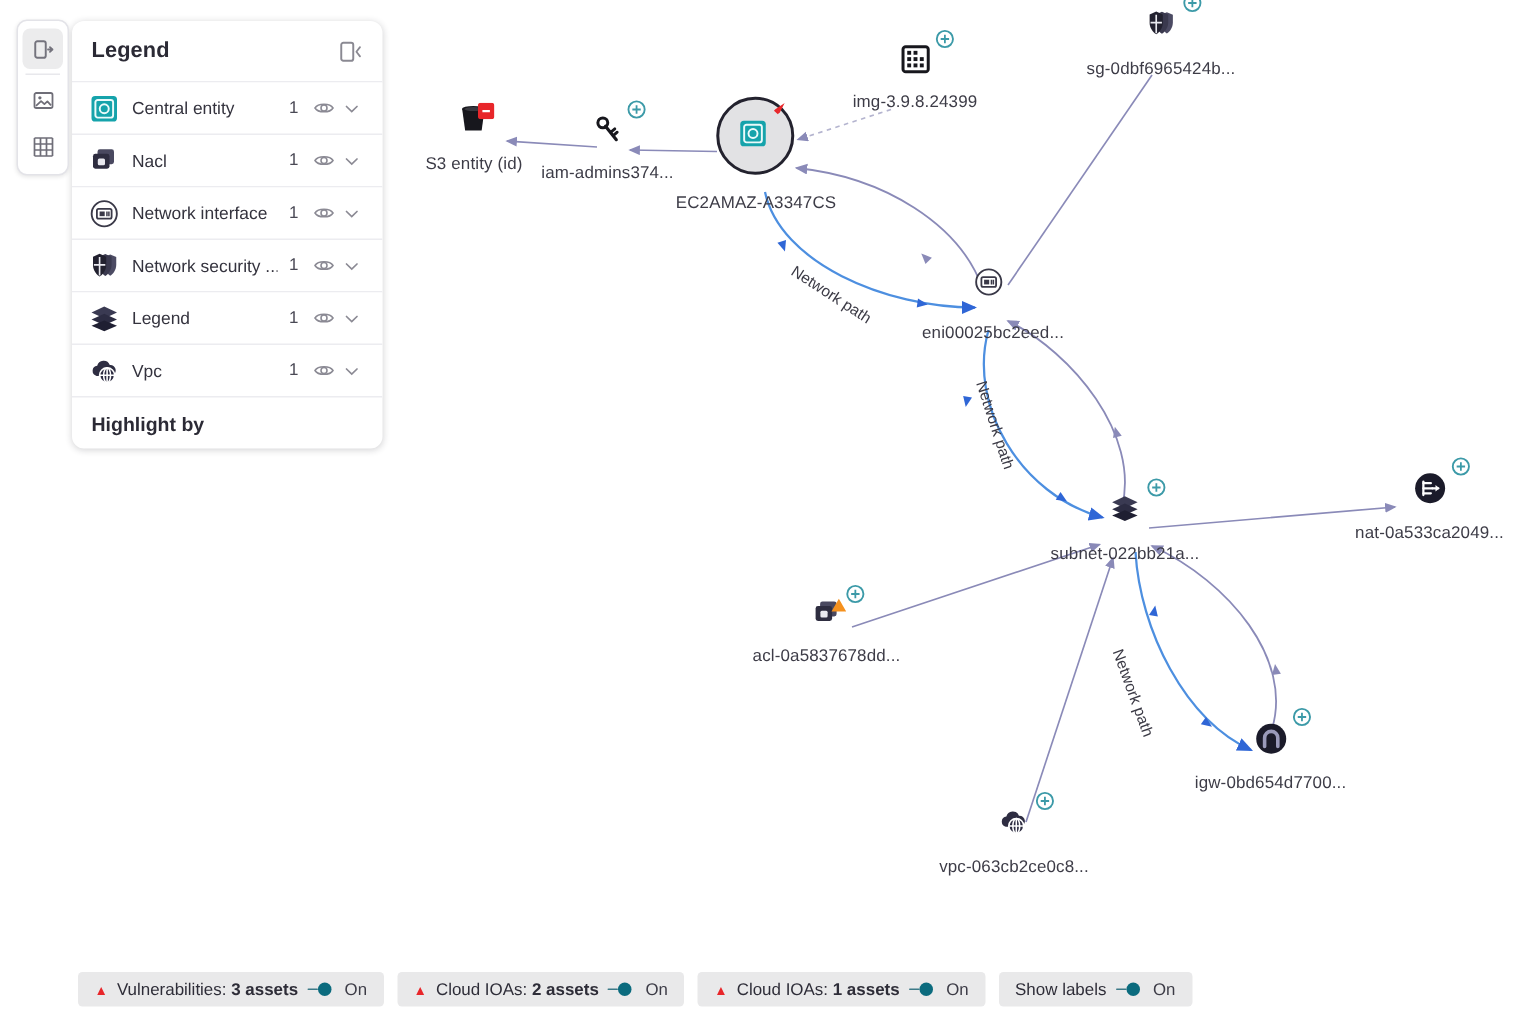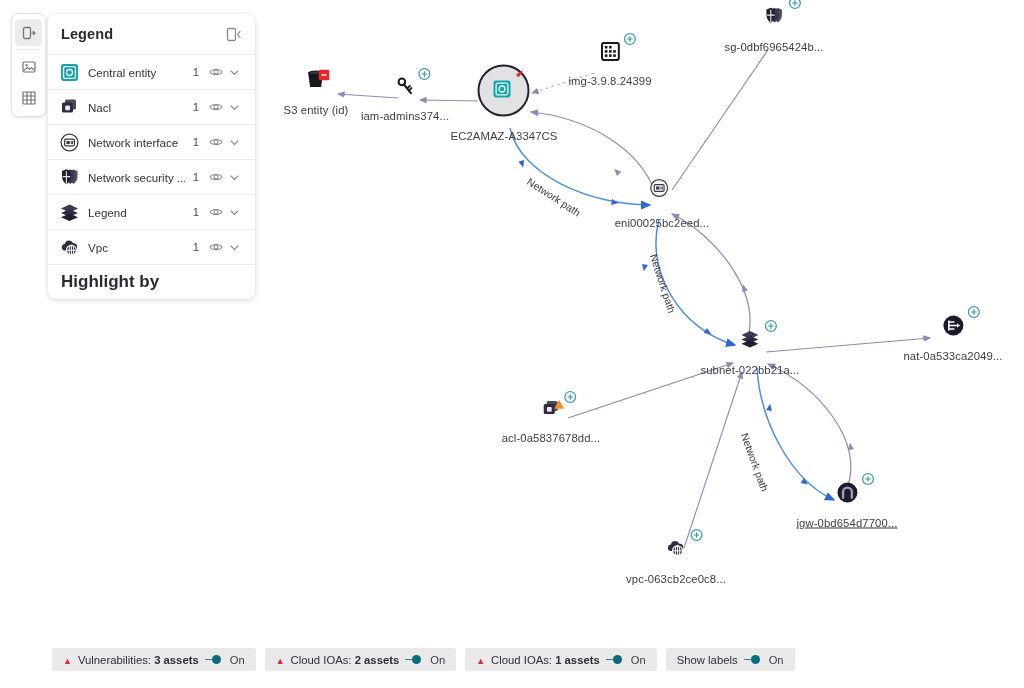--- a/index.html
+++ b/index.html
@@ -43,21 +43,21 @@
   .legend-label{
     flex:1;font-size:11.6px;color:#34333e;margin-left:8px;
     white-space:nowrap;overflow:hidden;
   }
   .legend-count{font-size:11.3px;color:#4a4955;width:14px;text-align:right;margin-right:9px;}
   .legend-eye{width:16px;display:flex;align-items:center;justify-content:center;cursor:pointer;}
   .legend-chev{width:17px;display:flex;align-items:center;justify-content:center;cursor:pointer;margin-left:2px;}
   .legend-eye.wide{margin-right:19px;}
   #legend-footer{
     height:34px;display:flex;align-items:center;padding:0 13px;
-    font-size:17px;font-weight:700;color:#2b2a35;cursor:pointer;
+    font-size:13px;font-weight:700;color:#2b2a35;cursor:pointer;
   }
   
   #graph{position:absolute;left:0;top:0;width:1024px;height:630px;}
   .node{position:absolute;display:flex;flex-direction:column;align-items:center;cursor:pointer;}
   .node-ico{position:relative;display:flex;align-items:center;justify-content:center;}
   .node-label{
     margin-top:13px;font-size:11.3px;color:#3d3c47;white-space:nowrap;
     text-align:center;letter-spacing:.1px;
   }
   .node-badge{position:absolute;}
@@ -171,21 +171,21 @@
             <circle cx="10.5" cy="10.5" r="3" fill="none" stroke="#eafafa" stroke-width="1.3"></circle>
           </svg>
         </span>
         <span class="node-badge" style="right:5px;top:3px;"><svg width="13" height="13" viewBox="0 0 13 13">
             <path d="M11.6 1.2 L8.2 7.8 L5.4 5.4 z" fill="#e8262a"></path>
             <path d="M5 5.8 L7.6 8.1" stroke="#e8262a" stroke-width="1.6"></path>
           </svg></span>
       </span>
       <span class="node-label">EC2AMAZ-A3347CS</span>
     </div>
-    <div class="node" style="left: 610px; top: 64px; transform: translate(-50%, -50%);">
+    <div class="node" style="left: 610px; top: 52px; transform: translate(-50%, -50%);">
       <span class="node-ico">
         <svg width="20" height="20" viewBox="0 0 20 20">
           <rect x="1.6" y="1.6" width="16.8" height="16.8" rx="1.8" fill="none" stroke="#17171d" stroke-width="2"></rect>
           <g fill="#17171d">
             <rect x="4.4" y="4.4" width="2.6" height="2.6"></rect>
             <rect x="8.6" y="4.4" width="2.6" height="2.6"></rect>
             <rect x="4.4" y="8.6" width="2.6" height="2.6"></rect>
             <rect x="8.6" y="8.6" width="2.6" height="2.6"></rect>
             <rect x="12.8" y="8.6" width="2.6" height="2.6"></rect>
             <rect x="4.4" y="12.8" width="2.6" height="2.6"></rect>
@@ -269,21 +269,21 @@
         <span class="node-badge" style="right:-4px;top:-3px;"><svg width="11" height="10" viewBox="0 0 11 10">
             <path d="M5.5 0.6 L10.4 9.2 H0.6 z" fill="#f5911e"></path>
           </svg></span>
         <span class="node-badge" style="right:-16px;top:-9px;"><svg width="13" height="13" viewBox="0 0 13 13">
             <circle cx="6.5" cy="6.5" r="5.4" fill="#fff" stroke="#3c9aa8" stroke-width="1.25"></circle>
             <path d="M6.5 3.7 v5.6 M3.7 6.5 h5.6" stroke="#3c9aa8" stroke-width="1.2"></path>
           </svg></span>
       </span>
       <span class="node-label">acl-0a5837678dd...</span>
     </div>
-    <div class="node" style="left: 847px; top: 505px; transform: translate(-50%, -50%); text-decoration: underline;">
+    <div class="node" style="left: 847px; top: 505px; transform: translate(-50%, -50%);">
       <span class="node-ico">
         <svg width="22" height="22" viewBox="0 0 22 22">
           <circle cx="11" cy="11" r="10" fill="#1b1b2a"></circle>
           <path d="M6.6 16.2 V10.5 a4.4 4.4 0 0 1 8.8 0 V16.2" fill="none" stroke="#9a9aba" stroke-width="2.4" stroke-linecap="round"></path>
         </svg>
         <span class="node-badge" style="right:-16px;top:-10px;"><svg width="13" height="13" viewBox="0 0 13 13">
             <circle cx="6.5" cy="6.5" r="5.4" fill="#fff" stroke="#3c9aa8" stroke-width="1.25"></circle>
             <path d="M6.5 3.7 v5.6 M3.7 6.5 h5.6" stroke="#3c9aa8" stroke-width="1.2"></path>
           </svg></span>
       </span>

